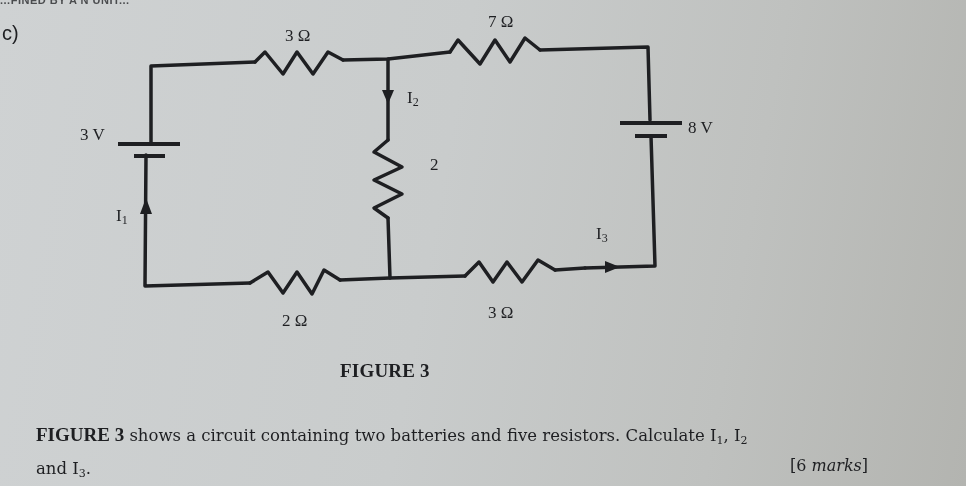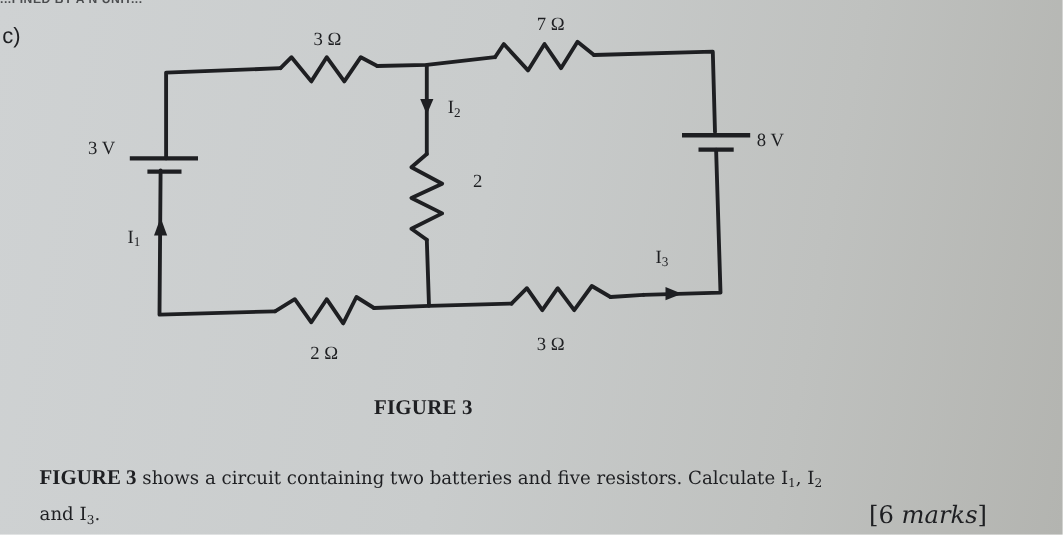--- a/index.html
+++ b/index.html
@@ -25,21 +25,21 @@
   .fig-title {
     position: absolute; left: 340px; top: 360px; font-size: 19px; font-weight: bold; letter-spacing: 0.2px;
   }
   .question {
     position: absolute; left: 36px; top: 421px; width: 860px;
     font-family: "DejaVu Serif", serif; font-size: 16.5px; line-height: 28px;
   }
   .question b { font-family: "Liberation Serif", serif; font-size: 19px; }
   .question sub { font-size: 11px; vertical-align: -3px; }
   .marks {
-    position: absolute; left: 790px; top: 456px; font-family: "DejaVu Serif", serif; font-size: 22px;
+    position: absolute; left: 790px; top: 456px; font-family: "DejaVu Serif", serif; font-size: 16px;
   }
   .marks i { font-style: italic; }
 </style>
 </head>
 <body>
 
 <div class="page">
 
   <div class="top-cut">...FINED BY A N UNIT...</div>
   <div class="part-label">c)</div>

